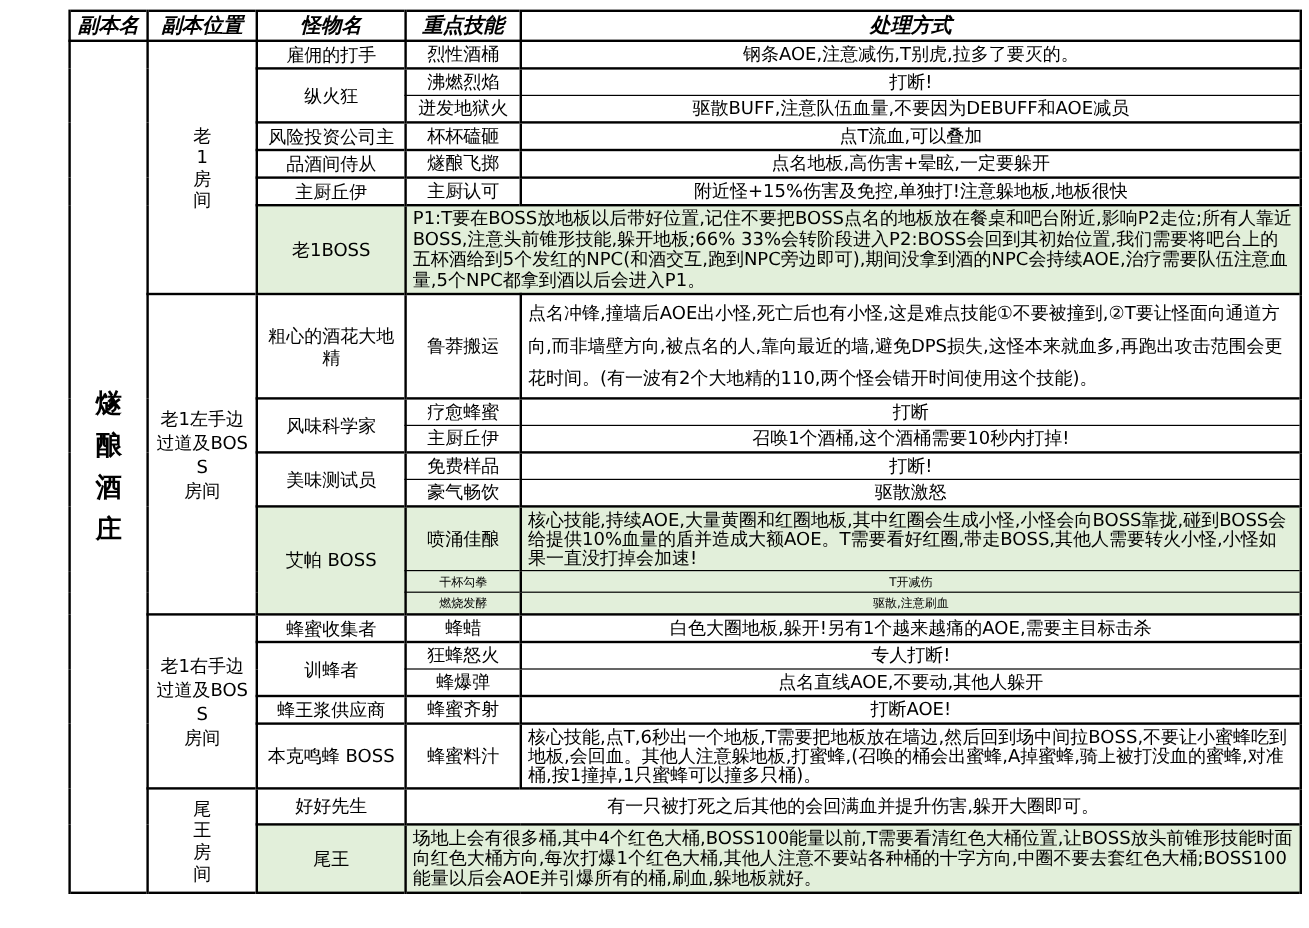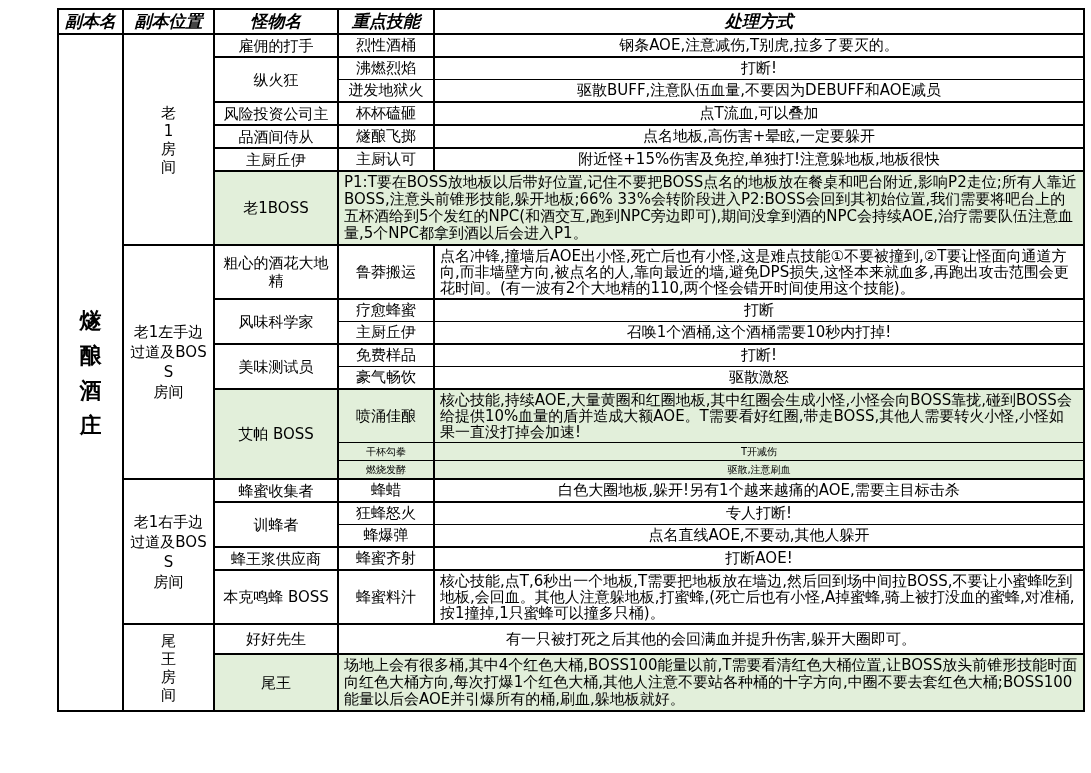--- a/index.html
+++ b/index.html
@@ -15,21 +15,21 @@
   .h21>td{height:21px;}
   .h17>td{height:17px;font-size:10px;}
   .h28>td{height:28px;}
   .green{background:#e2efda;}
   .mon{padding:0 5px;line-height:18px;margin-top:48px;}
   .skill{padding:0 2px;}
   .act{padding:0 9px;}
   .long{text-align:left;padding:2px 5px;line-height:18px;}
   .lh16{line-height:16px;}
   .lh17{line-height:17px;margin-left:36px;}
-  .lh20{line-height:16px;}
+  .lh20{line-height:27px;}
   .loc{padding:0 3px;}
   .loc div{line-height:20px;}
   .locv div{line-height:18px;}
   .dungeon{border-right-width:2px;}
   .dungeon div{font-size:22px;font-weight:bold;line-height:35px;}
 </style>
 </head>
 <body>
 
 <div class="sheet">
@@ -160,21 +160,21 @@
       <td class="act">点名直线AOE,不要动,其他人躲开</td>
     </tr>
     <tr class="h21 gs">
       <td class="mon">蜂王浆供应商</td>
       <td class="skill">蜂蜜齐射</td>
       <td class="act">打断AOE!</td>
     </tr>
     <tr class="gs">
       <td class="mon">本克鸣蜂 BOSS</td>
       <td class="skill">蜂蜜料汁</td>
-      <td class="act long lh16">核心技能,点T,6秒出一个地板,T需要把地板放在墙边,然后回到场中间拉BOSS,不要让小蜜蜂吃到地板,会回血。其他人注意躲地板,打蜜蜂,(死亡后也有小怪,A掉蜜蜂,骑上被打没血的蜜蜂,对准桶,按1撞掉,1只蜜蜂可以撞多只桶)。</td>
+      <td class="act long lh16">核心技能,点T,6秒出一个地板,T需要把地板放在墙边,然后回到场中间拉BOSS,不要让小蜜蜂吃到地板,会回血。其他人注意躲地板,打蜜蜂,(召唤的桶会出蜜蜂,A掉蜜蜂,骑上被打没血的蜜蜂,对准桶,按1撞掉,1只蜜蜂可以撞多只桶)。</td>
     </tr>
 
     <tr class="h28 gs">
       <td class="loc locv" rowspan="2">
         <div>尾</div>
         <div>王</div>
         <div>房</div>
         <div>间</div>
       </td>
       <td class="mon">好好先生</td>

